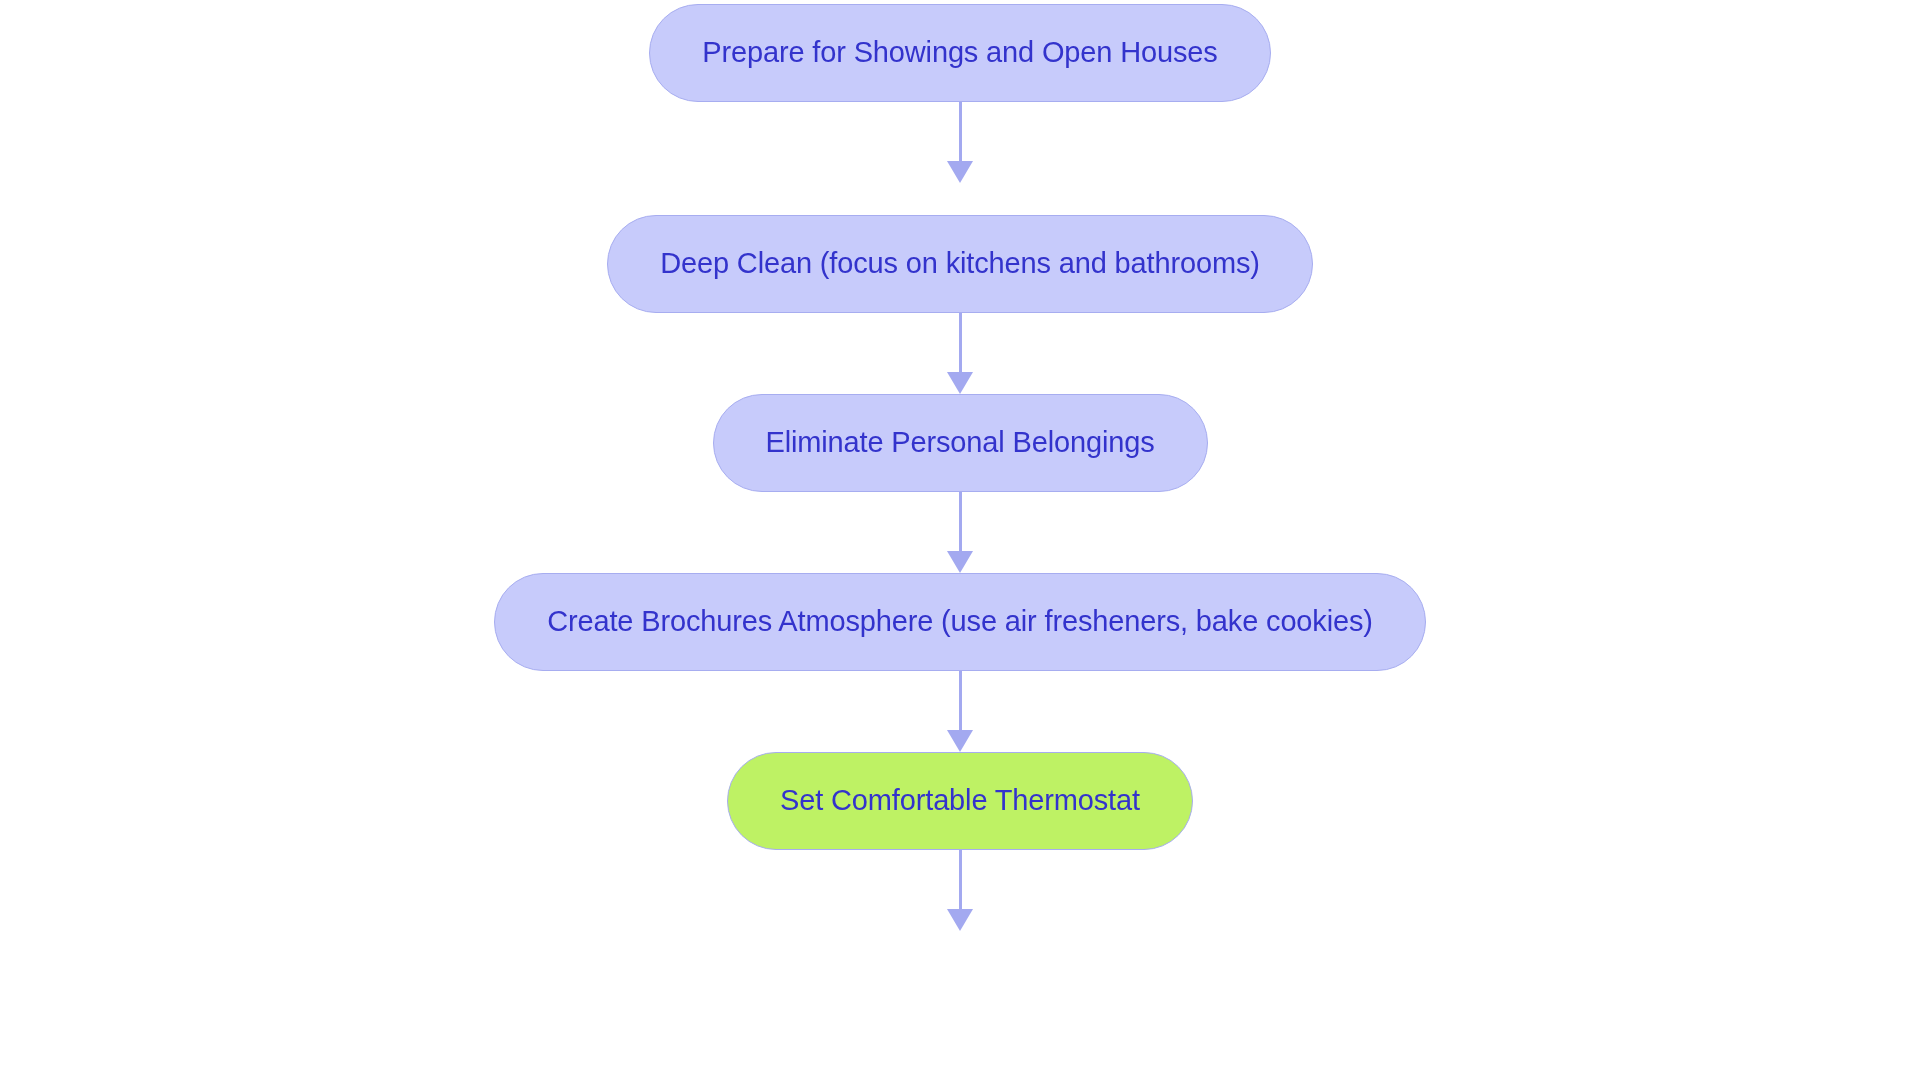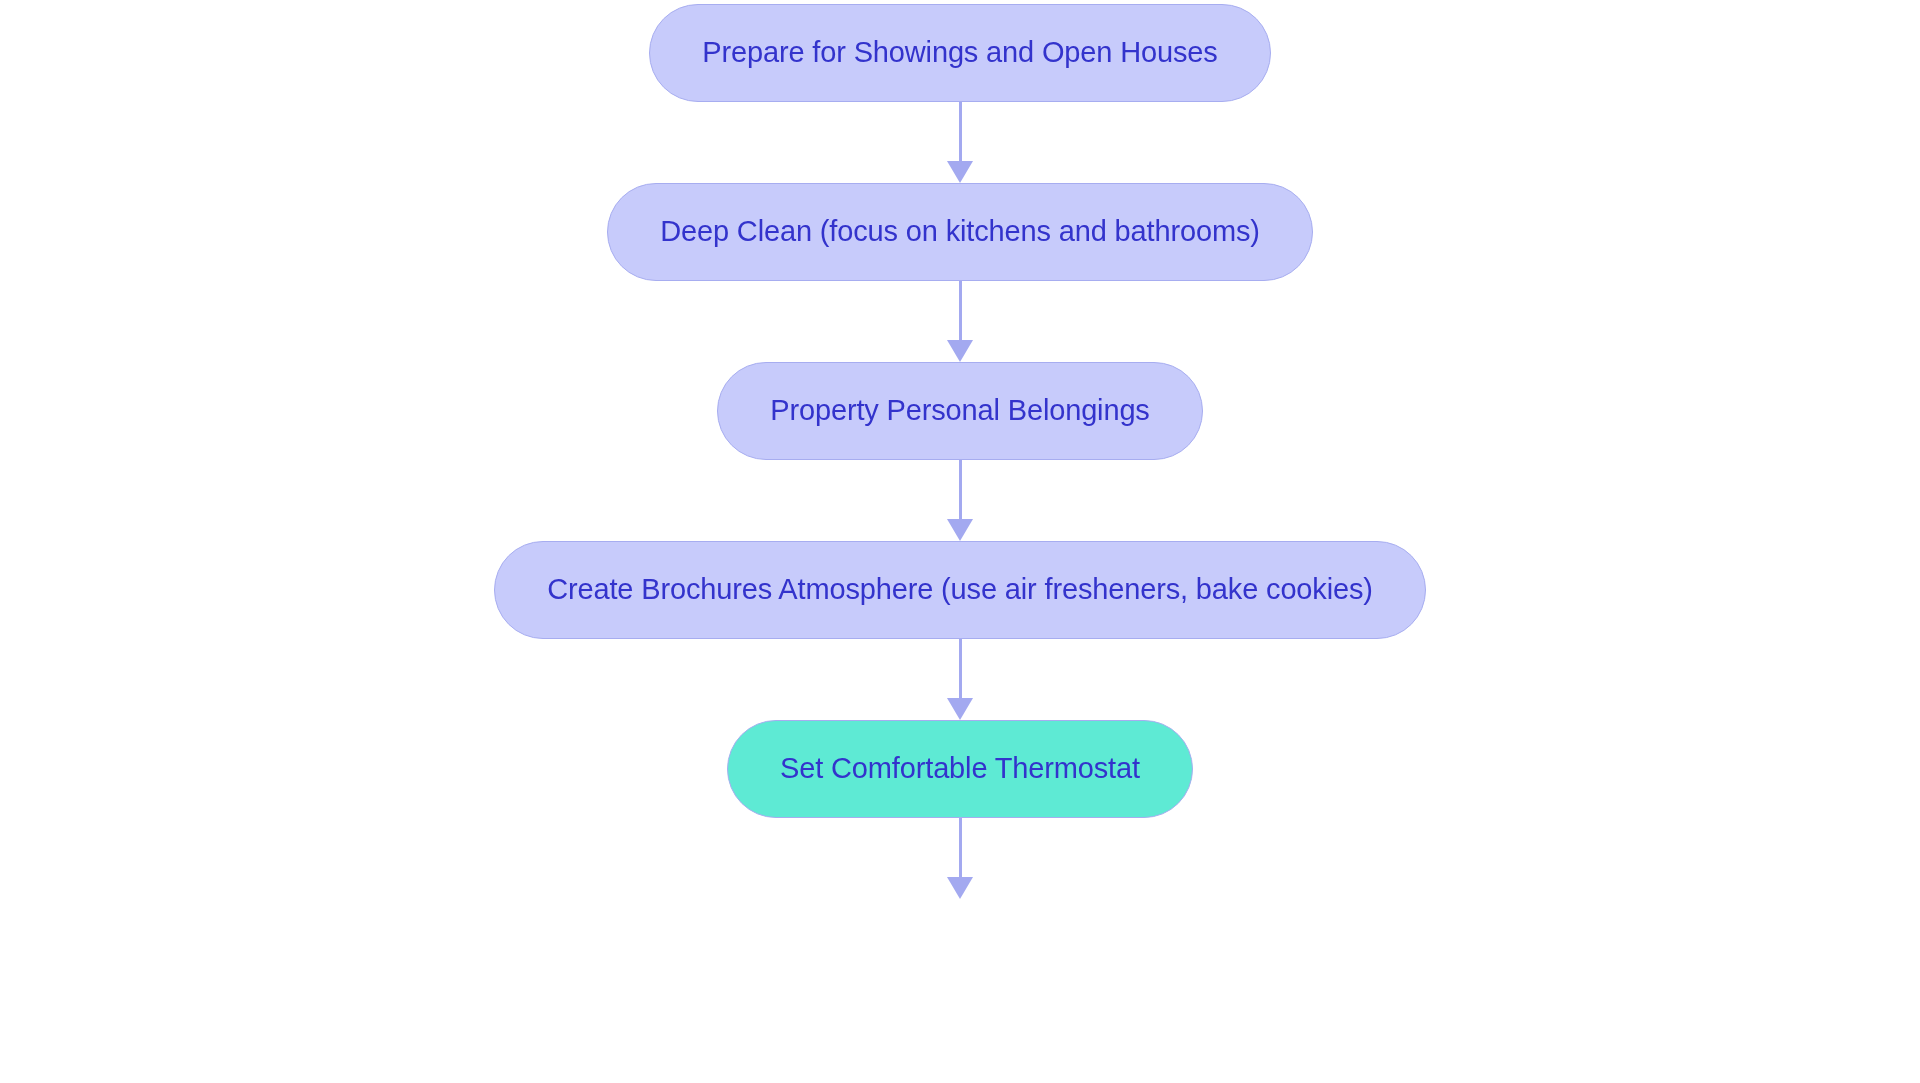--- a/index.html
+++ b/index.html
@@ -101,48 +101,48 @@
 
     <div class="node" style="background: rgb(199, 203, 251); border-color: rgb(167, 173, 240); color: rgb(51, 51, 204);">
       <span class="node-label">Prepare for Showings and Open Houses</span>
     </div>
 
     <div class="connector gap-0">
       <div class="connector-line" style="background: rgb(163, 169, 240);"></div>
       <div class="connector-head" style="border-top-color: rgb(163, 169, 240);"></div>
     </div>
 
-    <div class="node" style="background: rgb(199, 203, 251); border-color: rgb(167, 173, 240); color: rgb(51, 51, 204);">
+    <div class="node" style="background: rgb(199, 203, 251); border-color: rgb(167, 173, 240); color: rgb(51, 51, 204); margin-top: 32px;">
       <span class="node-label">Deep Clean (focus on kitchens and bathrooms)</span>
     </div>
 
     <div class="connector gap-1">
       <div class="connector-line" style="background: rgb(163, 169, 240);"></div>
       <div class="connector-head" style="border-top-color: rgb(163, 169, 240);"></div>
     </div>
 
     <div class="node" style="background: rgb(199, 203, 251); border-color: rgb(167, 173, 240); color: rgb(51, 51, 204);">
-      <span class="node-label">Property Personal Belongings</span>
+      <span class="node-label">Eliminate Personal Belongings</span>
     </div>
 
     <div class="connector gap-2">
       <div class="connector-line" style="background: rgb(163, 169, 240);"></div>
       <div class="connector-head" style="border-top-color: rgb(163, 169, 240);"></div>
     </div>
 
     <div class="node" style="background: rgb(199, 203, 251); border-color: rgb(167, 173, 240); color: rgb(51, 51, 204);">
       <span class="node-label">Create Brochures Atmosphere (use air fresheners, bake cookies)</span>
     </div>
 
     <div class="connector gap-3">
       <div class="connector-line" style="background: rgb(163, 169, 240);"></div>
       <div class="connector-head" style="border-top-color: rgb(163, 169, 240);"></div>
     </div>
 
-    <div class="node" style="background: #5eead4; border-color: rgb(167, 173, 240); color: rgb(51, 51, 204);">
+    <div class="node" style="background: #bef264; border-color: rgb(167, 173, 240); color: rgb(51, 51, 204);">
       <span class="node-label">Set Comfortable Thermostat</span>
     </div>
 
     <div class="connector gap-4">
       <div class="connector-line" style="background: rgb(163, 169, 240);"></div>
       <div class="connector-head" style="border-top-color: rgb(163, 169, 240);"></div>
     </div>
 
 
   </div>

